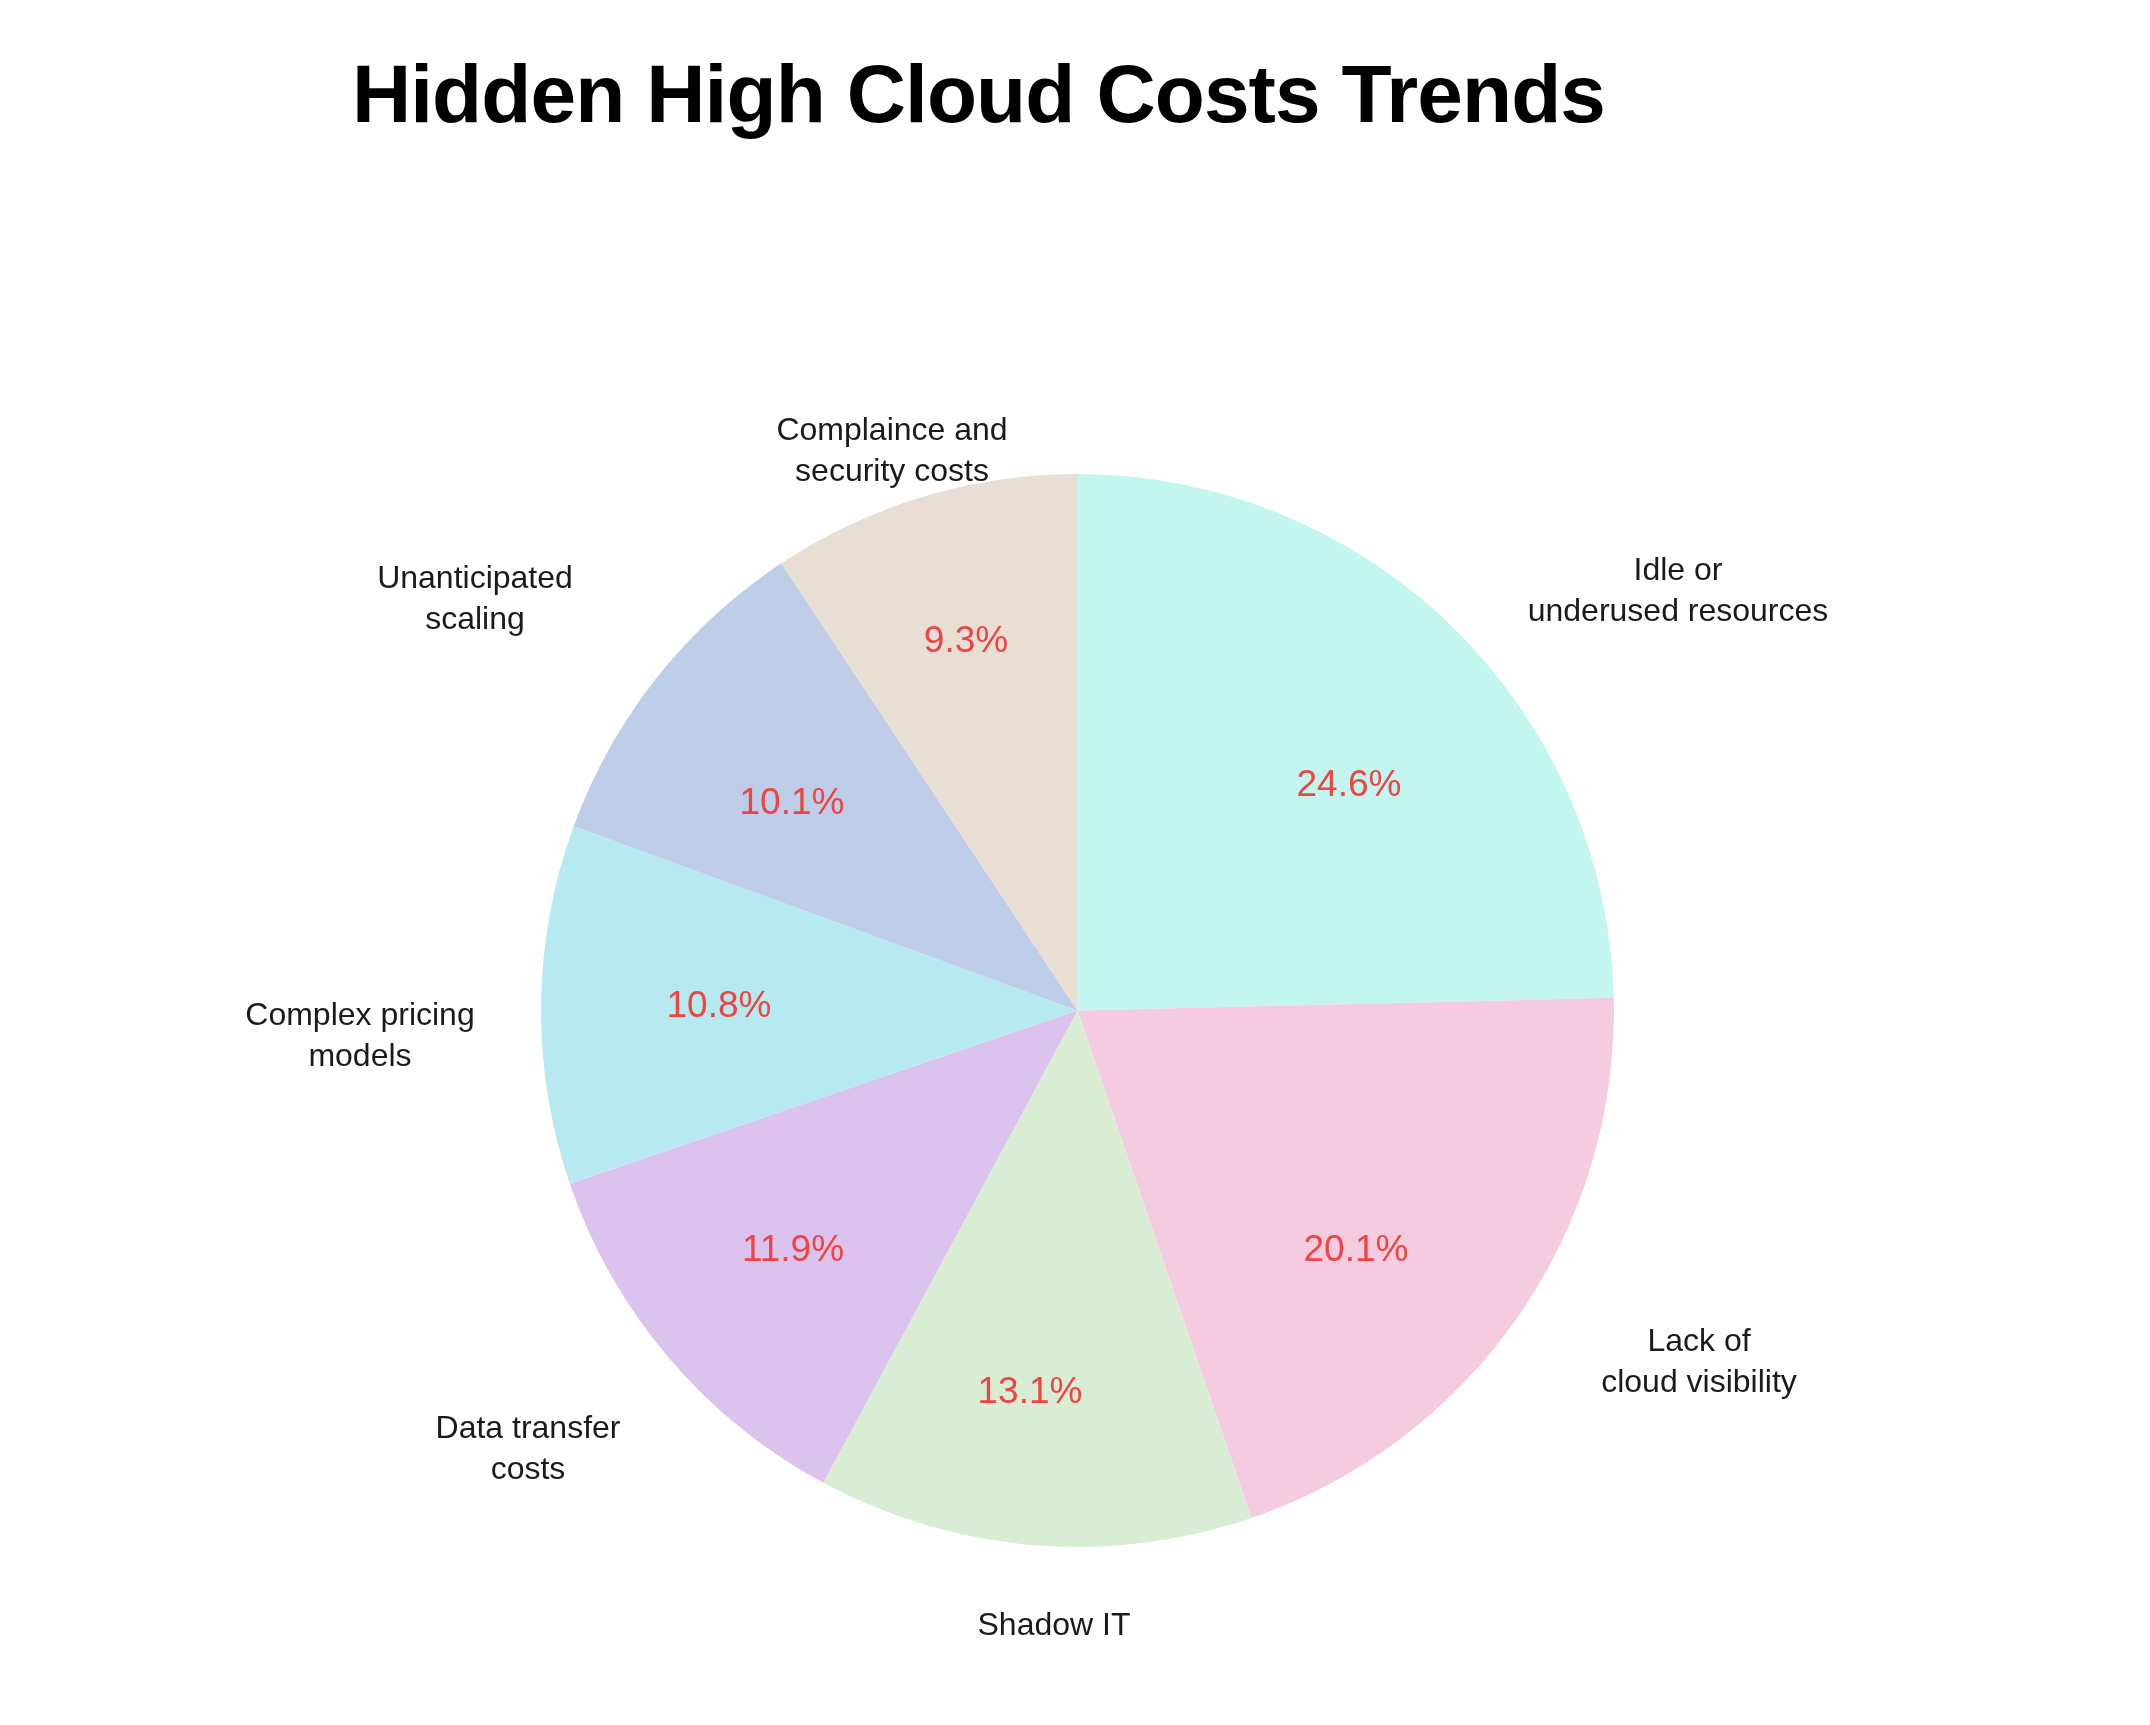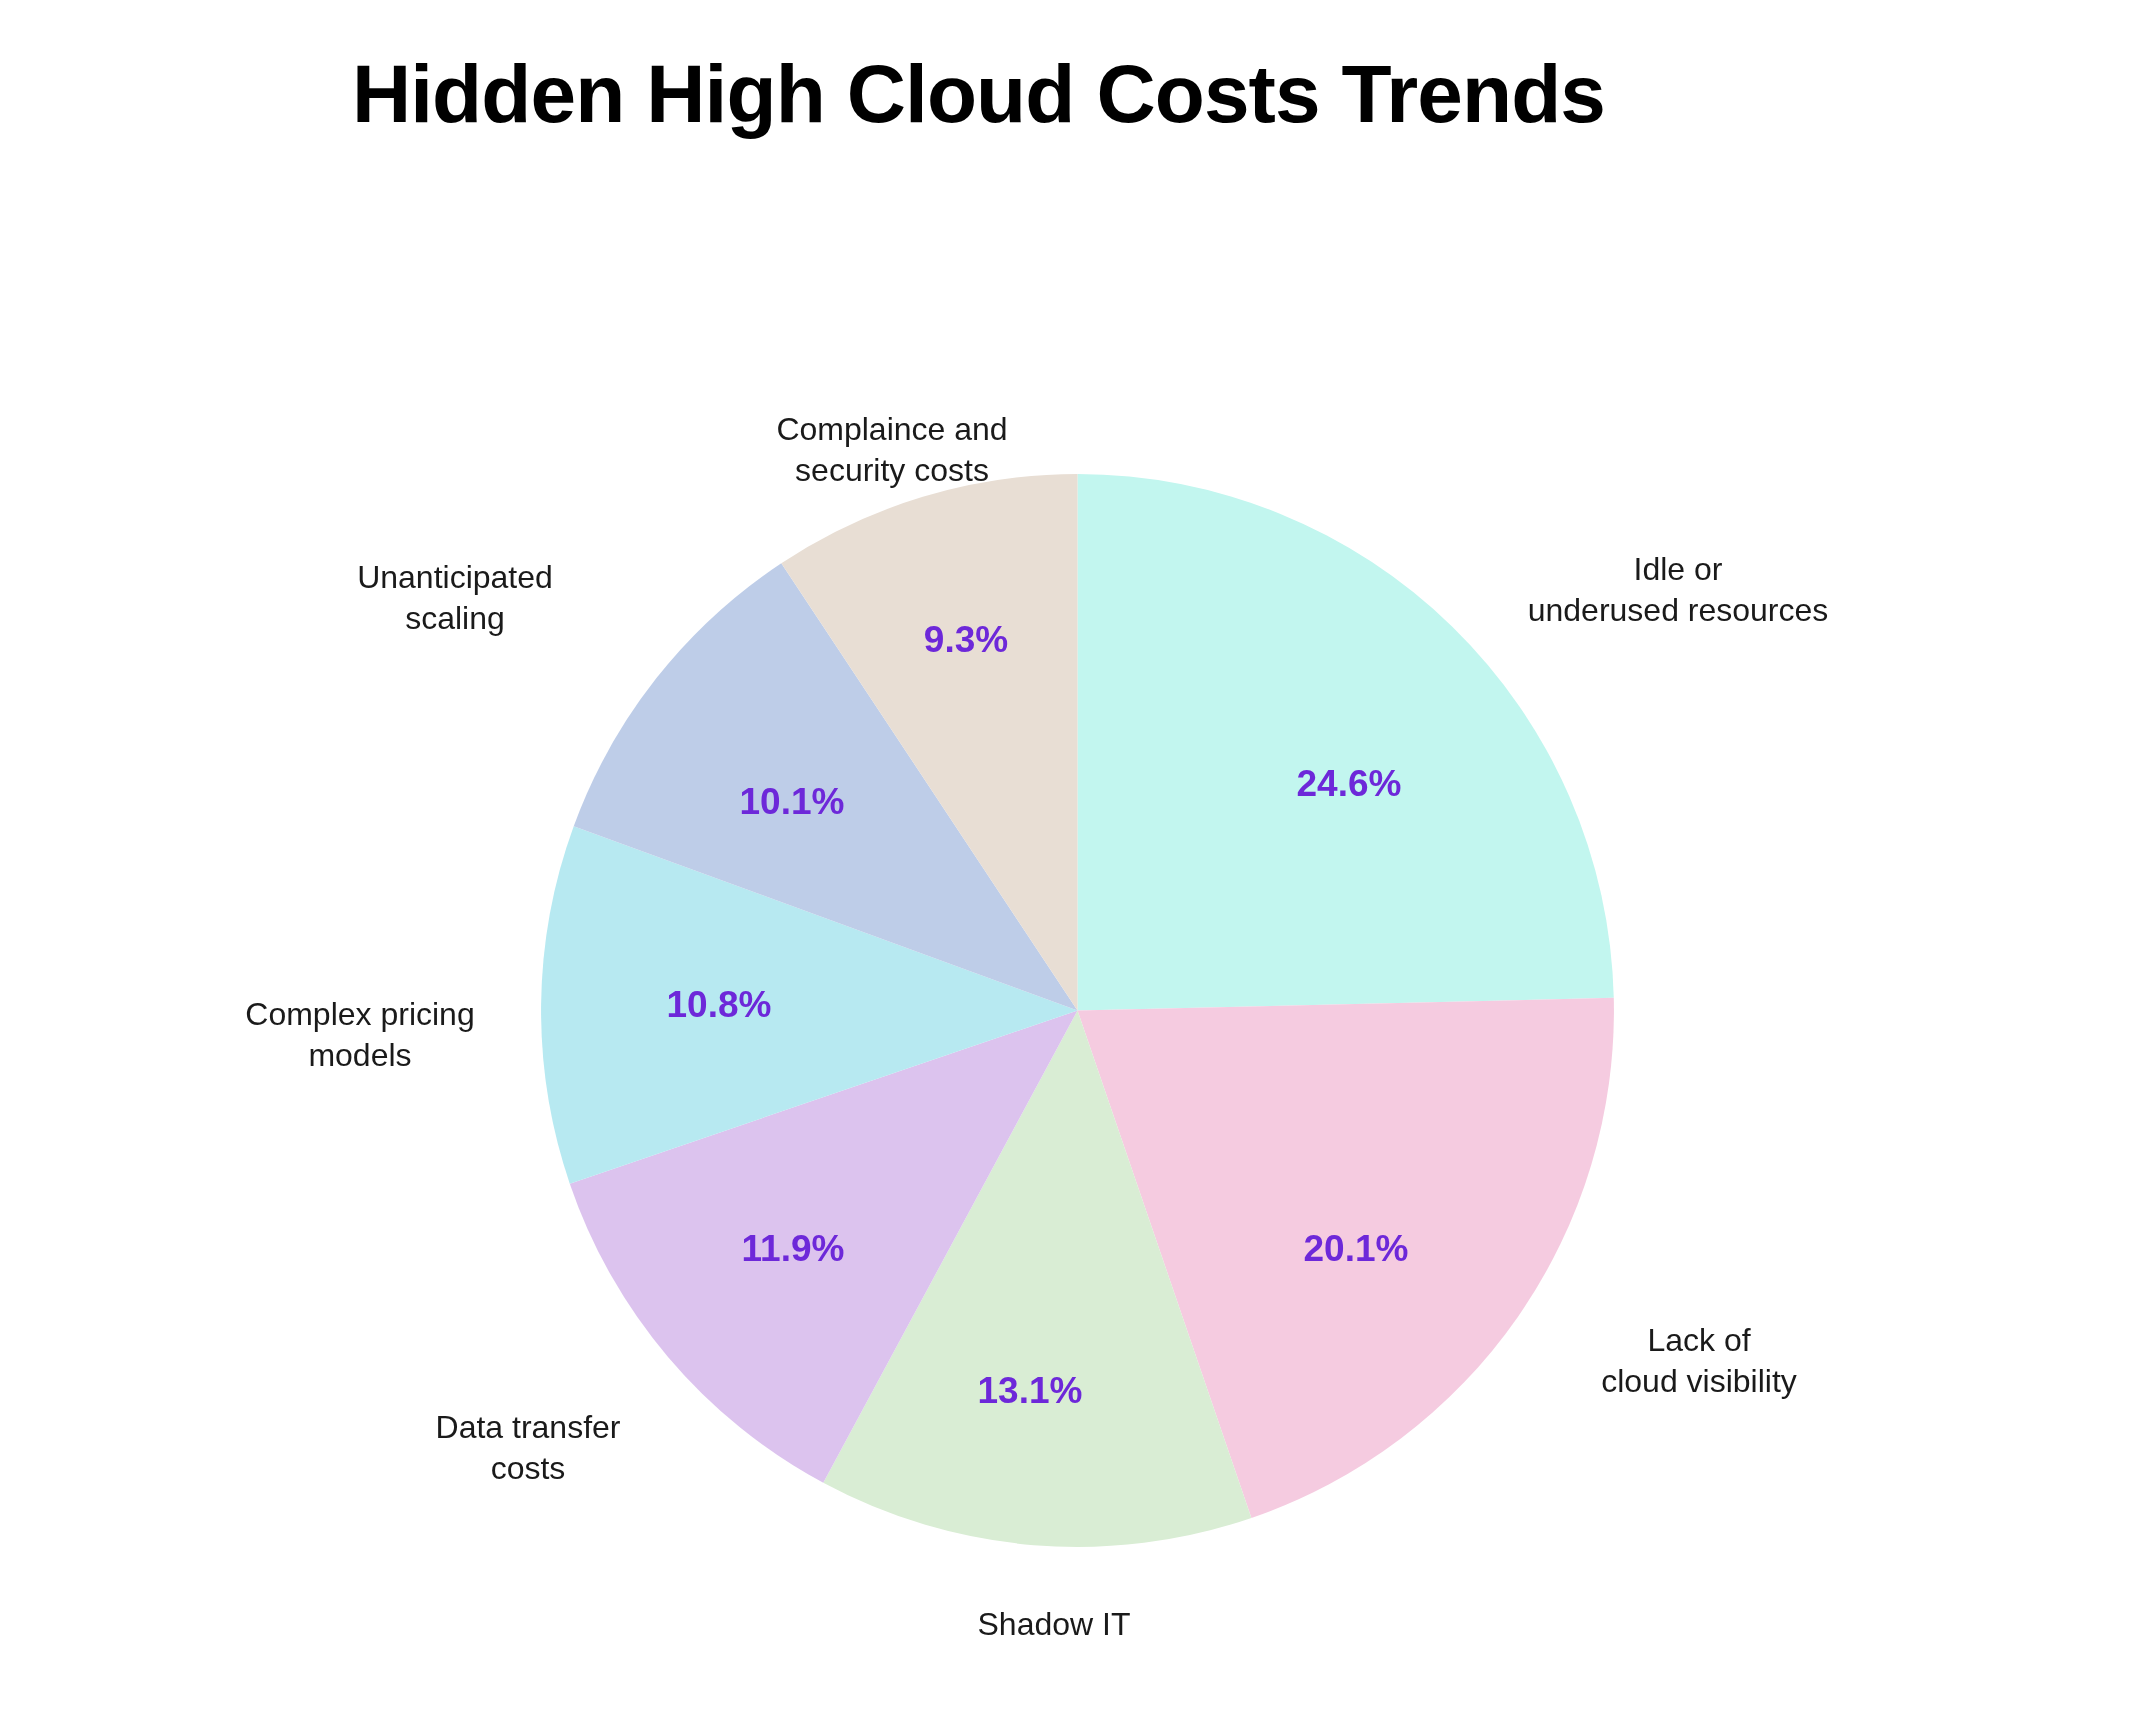--- a/index.html
+++ b/index.html
@@ -42,22 +42,22 @@
     position: absolute;
     left: 540px;
     top: 473px;
     width: 1075px;
     height: 1075px;
   }
 
   .pct-label {
     position: absolute;
     font-size: 37px;
-    font-weight: 700;
-    color: #6d28d9;
+    font-weight: 400;
+    color: #ef4444;
     white-space: nowrap;
     transform: translate(-50%, -50%);
     letter-spacing: 0px;
   }
 
   .cat-label {
     position: absolute;
     font-size: 32px;
     font-weight: 400;
     color: #1a1a1a;
@@ -114,21 +114,21 @@
   <div class="cat-label align-center" style="left:528px; top:1448px;">
     <span class="ln">Data transfer</span>
     <span class="ln">costs</span>
   </div>
 
   <div class="cat-label align-center" style="left:360px; top:1035px;">
     <span class="ln">Complex pricing</span>
     <span class="ln">models</span>
   </div>
 
-  <div class="cat-label align-center" style="left:455px; top:598px;">
+  <div class="cat-label align-center" style="left:475px; top:598px;">
     <span class="ln">Unanticipated</span>
     <span class="ln">scaling</span>
   </div>
 
   <div class="cat-label align-center" style="left:892px; top:414px;margin-top:36px;">
     <span class="ln">Complaince and</span>
     <span class="ln">security costs</span>
   </div>
 
 </div>

